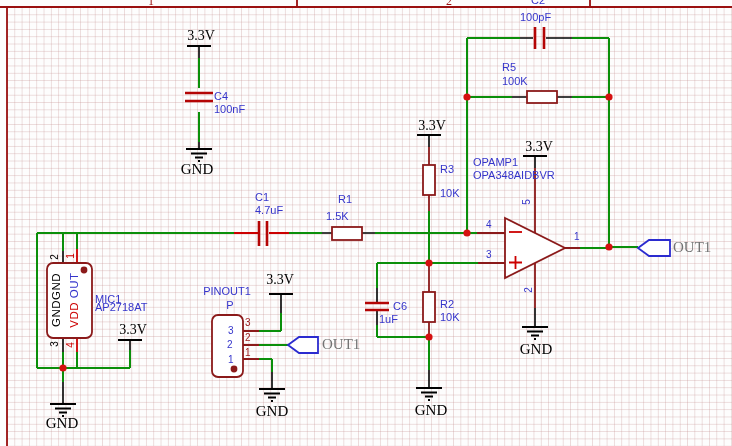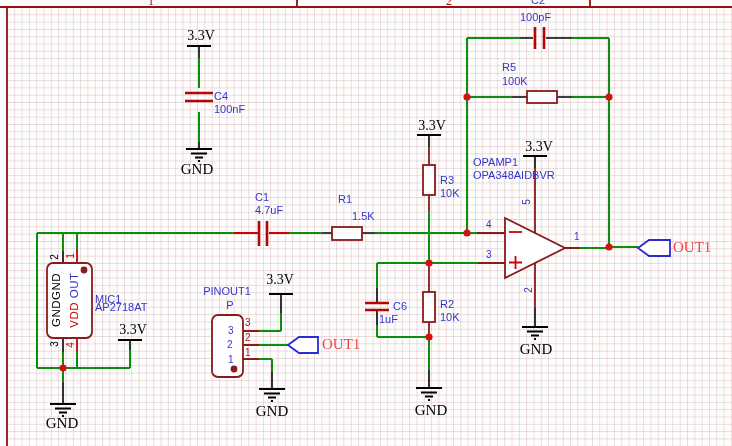--- a/index.html
+++ b/index.html
@@ -12,21 +12,21 @@
         background-size:7.32px 7.32px;}
   svg{position:absolute;left:0;top:0;}
   #sch{z-index:10;}
   #frame{z-index:30;pointer-events:none;}
   .txt{position:absolute;z-index:20;line-height:1;white-space:nowrap;}
   .blue{color:#3535cb;font-size:11px;}
   .pin{color:#3535cb;font-size:10px;}
   .pinm{color:#9b1b1b;font-size:10px;}
   .net{color:#000;font-family:"Liberation Serif",serif;font-size:14px;transform:translate(-50%,0);}
   .gndt{color:#000;font-family:"Liberation Serif",serif;font-size:15px;transform:translate(-50%,0);}
-  .outt{color:#ef4444;font-family:"Liberation Serif",serif;font-size:15px;}
+  .outt{color:#737373;font-family:"Liberation Serif",serif;font-size:15px;}
   .framedigit{color:#9a1010;font-family:"Liberation Serif",serif;font-size:12px;transform:translate(-50%,0);}
   .rot{transform:translate(-50%,-50%) rotate(-90deg);}
   .cntr{transform:translate(-50%,0);}
   .red{color:#cc0000;}
   .blk{color:#000;}
   .micname{font-size:11.5px;letter-spacing:.5px;}
   
   .w{stroke:#0a8f0a;stroke-width:2;fill:none;}
   .bk{stroke:#000;stroke-width:1.6;fill:none;}
   .cm{stroke:#8b1a1a;stroke-width:1.8;fill:none;}
@@ -149,29 +149,29 @@
   </svg>
 
   <div class="txt blue" style="left:214px;top:91px">C4</div>
   <div class="txt blue" style="left:214px;top:104px">100nF</div>
   <div class="txt net" style="left:201px;top:29px">3.3V</div>
   <div class="txt gndt" style="left:197px;top:162px">GND</div>
 
   <div class="txt blue" style="left:255px;top:192px">C1</div>
   <div class="txt blue" style="left:255px;top:205px">4.7uF</div>
   <div class="txt blue" style="left:338px;top:194px">R1</div>
-  <div class="txt blue" style="left:352px;top:211px">1.5K</div>
+  <div class="txt blue" style="left:326px;top:211px">1.5K</div>
 
   <div class="txt blue" style="left:531px;top:-5px">C2</div>
   <div class="txt blue" style="left:520px;top:12px">100pF</div>
   <div class="txt blue" style="left:502px;top:62px">R5</div>
   <div class="txt blue" style="left:502px;top:76px">100K</div>
 
   <div class="txt net" style="left:432px;top:119px">3.3V</div>
-  <div class="txt blue" style="left:440px;top:175px">R3</div>
+  <div class="txt blue" style="left:440px;top:164px">R3</div>
   <div class="txt blue" style="left:440px;top:188px">10K</div>
 
   <div class="txt blue" style="left:393px;top:301px">C6</div>
   <div class="txt blue" style="left:379px;top:314px">1uF</div>
   <div class="txt blue" style="left:440px;top:299px">R2</div>
   <div class="txt blue" style="left:440px;top:312px">10K</div>
   <div class="txt gndt" style="left:431px;top:403px">GND</div>
 
   <div class="txt blue" style="left:473px;top:157px">OPAMP1</div>
   <div class="txt blue" style="left:473px;top:170px">OPA348AIDBVR</div>

